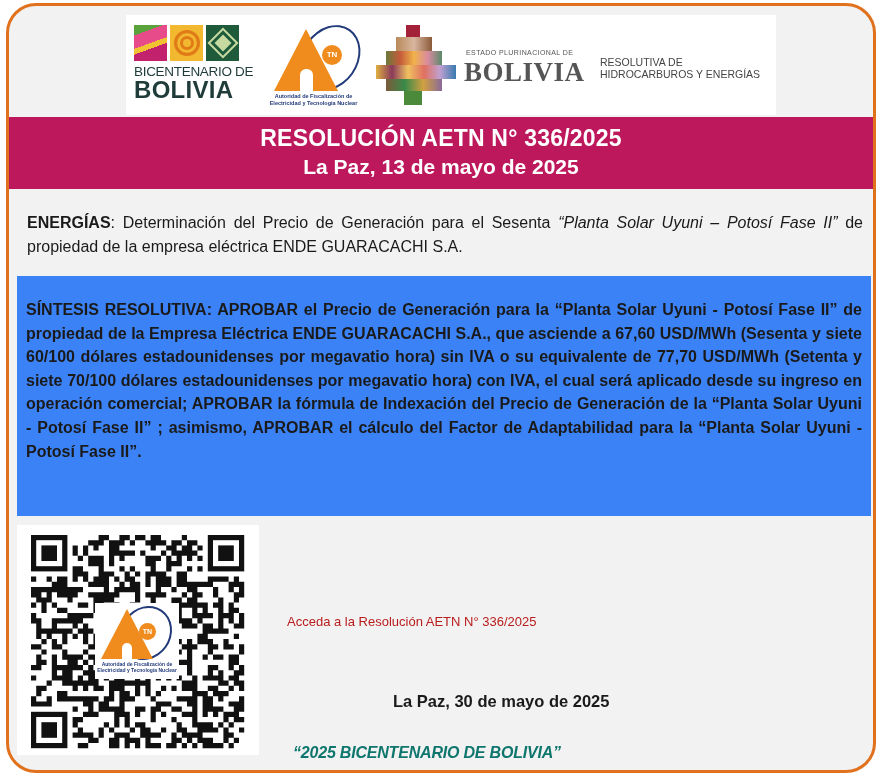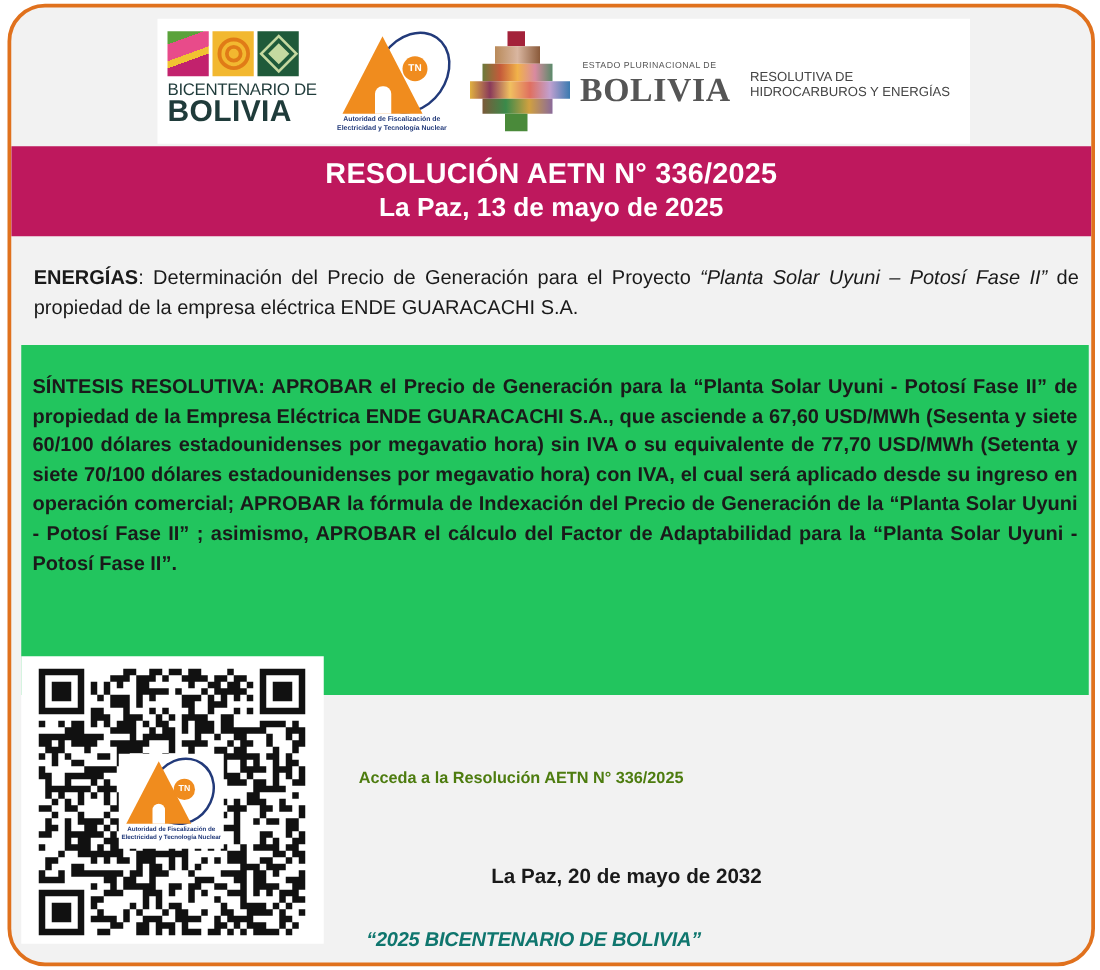--- a/index.html
+++ b/index.html
@@ -59,39 +59,39 @@
     
     .tramite {
       position: absolute; left: 18px; top: 205px; width: 836px;
       font-size: 16px; line-height: 24px; color: #1a1a1a; text-align: justify;
     }
     .tramite b { font-weight: bold; }
     .tramite i { font-style: italic; }
 
     
     .sintesis {
-      position: absolute; left: 8px; top: 270px; width: 854px; height: 280px;
-      background: #22c55e;
+      position: absolute; left: 8px; top: 270px; width: 854px; height: 240px;
+      background: #3b82f6;
     }
     .sintesis p {
       position: absolute; left: 9px; top: 22px; width: 836px;
       font-size: 16px; line-height: 23.6px; font-weight: bold; color: #1a1a1a; text-align: justify;
     }
 
     
     .qr-box {
       position: absolute; left: 8px; top: 519px; width: 242px; height: 230px; background: #ffffff;
     }
     .qr-box svg { position: absolute; left: 0; top: 0; }
     .qr-logo {
       position: absolute; left: 78px; top: 78px; width: 84px; height: 76px; background: #fff;
     }
 
     .qr-caption {
-      position: absolute; left: 278px; top: 606px; font-size: 13px; font-weight: bold; color: #4d7c0f; line-height: 19px;
+      position: absolute; left: 278px; top: 606px; font-size: 13px; font-weight: normal; color: #b91c1c; line-height: 19px;
     }
     .footer-date {
       position: absolute; left: 384px; top: 686px; font-size: 16.5px; font-weight: bold; color: #1a1a1a;
     }
     .motto {
       position: absolute; left: 284px; top: 738px; font-size: 16px; font-weight: bold; font-style: italic; color: #0f766e; letter-spacing: -0.2px;
     }
   </style>
 </head>
 <body>
@@ -141,21 +141,21 @@
       <div>RESOLUTIVA DE</div>
       <div>HIDROCARBUROS Y ENERGÍAS</div>
     </div>
   </div>
 
   <div class="banner">
     <div class="title">RESOLUCIÓN AETN N° 336/2025</div>
     <div class="date">La Paz, 13 de mayo de 2025</div>
   </div>
 
-  <div class="tramite"><b>ENERGÍAS</b><span>: Determinación del Precio de Generación para el Proyecto </span><i>“Planta Solar Uyuni – Potosí Fase II”</i><span> de propiedad de la empresa eléctrica ENDE GUARACACHI S.A.</span></div>
+  <div class="tramite"><b>ENERGÍAS</b><span>: Determinación del Precio de Generación para el Sesenta </span><i>“Planta Solar Uyuni – Potosí Fase II”</i><span> de propiedad de la empresa eléctrica ENDE GUARACACHI S.A.</span></div>
 
   <div class="sintesis">
     <p>SÍNTESIS RESOLUTIVA: APROBAR el Precio de Generación para la “Planta Solar Uyuni - Potosí Fase II” de propiedad de la Empresa Eléctrica ENDE GUARACACHI S.A., que asciende a 67,60 USD/MWh (Sesenta y siete 60/100 dólares estadounidenses por megavatio hora) sin IVA o su equivalente de 77,70 USD/MWh (Setenta y siete 70/100 dólares estadounidenses por megavatio hora) con IVA, el cual será aplicado desde su ingreso en operación comercial; APROBAR la fórmula de Indexación del Precio de Generación de la “Planta Solar Uyuni - Potosí Fase II” ; asimismo, APROBAR el cálculo del Factor de Adaptabilidad para la “Planta Solar Uyuni - Potosí Fase II”.</p>
   </div>
 
   <div class="qr-box">
     <svg id="qr-svg" width="242" height="230" viewBox="0 0 242 230">
         <path d="M81.6 10.0h5.2v5.2h-5.2zM86.8 10.0h5.2v5.2h-5.2zM102.4 10.0h5.2v5.2h-5.2zM107.6 10.0h5.2v5.2h-5.2zM118.0 10.0h5.2v5.2h-5.2zM123.2 10.0h5.2v5.2h-5.2zM133.6 10.0h5.2v5.2h-5.2zM138.8 10.0h5.2v5.2h-5.2zM164.8 10.0h5.2v5.2h-5.2zM71.2 15.2h5.2v5.2h-5.2zM76.4 15.2h5.2v5.2h-5.2zM81.6 15.2h5.2v5.2h-5.2zM92.0 15.2h5.2v5.2h-5.2zM97.2 15.2h5.2v5.2h-5.2zM102.4 15.2h5.2v5.2h-5.2zM112.8 15.2h5.2v5.2h-5.2zM128.4 15.2h5.2v5.2h-5.2zM133.6 15.2h5.2v5.2h-5.2zM138.8 15.2h5.2v5.2h-5.2zM144.0 15.2h5.2v5.2h-5.2zM154.4 15.2h5.2v5.2h-5.2zM159.6 15.2h5.2v5.2h-5.2zM170.0 15.2h5.2v5.2h-5.2zM175.2 15.2h5.2v5.2h-5.2zM55.6 20.4h5.2v5.2h-5.2zM66.0 20.4h5.2v5.2h-5.2zM76.4 20.4h5.2v5.2h-5.2zM92.0 20.4h5.2v5.2h-5.2zM97.2 20.4h5.2v5.2h-5.2zM133.6 20.4h5.2v5.2h-5.2zM149.2 20.4h5.2v5.2h-5.2zM154.4 20.4h5.2v5.2h-5.2zM164.8 20.4h5.2v5.2h-5.2zM170.0 20.4h5.2v5.2h-5.2zM180.4 20.4h5.2v5.2h-5.2zM55.6 25.6h5.2v5.2h-5.2zM66.0 25.6h5.2v5.2h-5.2zM92.0 25.6h5.2v5.2h-5.2zM97.2 25.6h5.2v5.2h-5.2zM102.4 25.6h5.2v5.2h-5.2zM107.6 25.6h5.2v5.2h-5.2zM112.8 25.6h5.2v5.2h-5.2zM123.2 25.6h5.2v5.2h-5.2zM144.0 25.6h5.2v5.2h-5.2zM154.4 25.6h5.2v5.2h-5.2zM159.6 25.6h5.2v5.2h-5.2zM164.8 25.6h5.2v5.2h-5.2zM170.0 25.6h5.2v5.2h-5.2zM175.2 25.6h5.2v5.2h-5.2zM60.8 30.8h5.2v5.2h-5.2zM71.2 30.8h5.2v5.2h-5.2zM76.4 30.8h5.2v5.2h-5.2zM81.6 30.8h5.2v5.2h-5.2zM92.0 30.8h5.2v5.2h-5.2zM102.4 30.8h5.2v5.2h-5.2zM128.4 30.8h5.2v5.2h-5.2zM133.6 30.8h5.2v5.2h-5.2zM138.8 30.8h5.2v5.2h-5.2zM149.2 30.8h5.2v5.2h-5.2zM159.6 30.8h5.2v5.2h-5.2zM170.0 30.8h5.2v5.2h-5.2zM180.4 30.8h5.2v5.2h-5.2zM71.2 36.0h5.2v5.2h-5.2zM76.4 36.0h5.2v5.2h-5.2zM81.6 36.0h5.2v5.2h-5.2zM92.0 36.0h5.2v5.2h-5.2zM128.4 36.0h5.2v5.2h-5.2zM133.6 36.0h5.2v5.2h-5.2zM149.2 36.0h5.2v5.2h-5.2zM154.4 36.0h5.2v5.2h-5.2zM159.6 36.0h5.2v5.2h-5.2zM55.6 41.2h5.2v5.2h-5.2zM60.8 41.2h5.2v5.2h-5.2zM81.6 41.2h5.2v5.2h-5.2zM102.4 41.2h5.2v5.2h-5.2zM112.8 41.2h5.2v5.2h-5.2zM133.6 41.2h5.2v5.2h-5.2zM149.2 41.2h5.2v5.2h-5.2zM170.0 41.2h5.2v5.2h-5.2zM180.4 41.2h5.2v5.2h-5.2zM55.6 46.4h5.2v5.2h-5.2zM60.8 46.4h5.2v5.2h-5.2zM66.0 46.4h5.2v5.2h-5.2zM81.6 46.4h5.2v5.2h-5.2zM86.8 46.4h5.2v5.2h-5.2zM92.0 46.4h5.2v5.2h-5.2zM107.6 46.4h5.2v5.2h-5.2zM118.0 46.4h5.2v5.2h-5.2zM128.4 46.4h5.2v5.2h-5.2zM133.6 46.4h5.2v5.2h-5.2zM138.8 46.4h5.2v5.2h-5.2zM144.0 46.4h5.2v5.2h-5.2zM159.6 46.4h5.2v5.2h-5.2zM164.8 46.4h5.2v5.2h-5.2zM14.0 51.6h5.2v5.2h-5.2zM29.6 51.6h5.2v5.2h-5.2zM40.0 51.6h5.2v5.2h-5.2zM45.2 51.6h5.2v5.2h-5.2zM55.6 51.6h5.2v5.2h-5.2zM66.0 51.6h5.2v5.2h-5.2zM76.4 51.6h5.2v5.2h-5.2zM81.6 51.6h5.2v5.2h-5.2zM86.8 51.6h5.2v5.2h-5.2zM97.2 51.6h5.2v5.2h-5.2zM107.6 51.6h5.2v5.2h-5.2zM112.8 51.6h5.2v5.2h-5.2zM128.4 51.6h5.2v5.2h-5.2zM138.8 51.6h5.2v5.2h-5.2zM144.0 51.6h5.2v5.2h-5.2zM149.2 51.6h5.2v5.2h-5.2zM159.6 51.6h5.2v5.2h-5.2zM164.8 51.6h5.2v5.2h-5.2zM190.8 51.6h5.2v5.2h-5.2zM196.0 51.6h5.2v5.2h-5.2zM201.2 51.6h5.2v5.2h-5.2zM206.4 51.6h5.2v5.2h-5.2zM216.8 51.6h5.2v5.2h-5.2zM34.8 56.8h5.2v5.2h-5.2zM40.0 56.8h5.2v5.2h-5.2zM45.2 56.8h5.2v5.2h-5.2zM71.2 56.8h5.2v5.2h-5.2zM76.4 56.8h5.2v5.2h-5.2zM81.6 56.8h5.2v5.2h-5.2zM86.8 56.8h5.2v5.2h-5.2zM102.4 56.8h5.2v5.2h-5.2zM112.8 56.8h5.2v5.2h-5.2zM118.0 56.8h5.2v5.2h-5.2zM128.4 56.8h5.2v5.2h-5.2zM138.8 56.8h5.2v5.2h-5.2zM144.0 56.8h5.2v5.2h-5.2zM149.2 56.8h5.2v5.2h-5.2zM159.6 56.8h5.2v5.2h-5.2zM164.8 56.8h5.2v5.2h-5.2zM170.0 56.8h5.2v5.2h-5.2zM175.2 56.8h5.2v5.2h-5.2zM180.4 56.8h5.2v5.2h-5.2zM185.6 56.8h5.2v5.2h-5.2zM190.8 56.8h5.2v5.2h-5.2zM211.6 56.8h5.2v5.2h-5.2zM216.8 56.8h5.2v5.2h-5.2zM222.0 56.8h5.2v5.2h-5.2zM14.0 62.0h5.2v5.2h-5.2zM19.2 62.0h5.2v5.2h-5.2zM24.4 62.0h5.2v5.2h-5.2zM29.6 62.0h5.2v5.2h-5.2zM34.8 62.0h5.2v5.2h-5.2zM40.0 62.0h5.2v5.2h-5.2zM45.2 62.0h5.2v5.2h-5.2zM50.4 62.0h5.2v5.2h-5.2zM55.6 62.0h5.2v5.2h-5.2zM60.8 62.0h5.2v5.2h-5.2zM86.8 62.0h5.2v5.2h-5.2zM97.2 62.0h5.2v5.2h-5.2zM102.4 62.0h5.2v5.2h-5.2zM107.6 62.0h5.2v5.2h-5.2zM112.8 62.0h5.2v5.2h-5.2zM118.0 62.0h5.2v5.2h-5.2zM138.8 62.0h5.2v5.2h-5.2zM154.4 62.0h5.2v5.2h-5.2zM170.0 62.0h5.2v5.2h-5.2zM175.2 62.0h5.2v5.2h-5.2zM196.0 62.0h5.2v5.2h-5.2zM211.6 62.0h5.2v5.2h-5.2zM222.0 62.0h5.2v5.2h-5.2zM14.0 67.2h5.2v5.2h-5.2zM19.2 67.2h5.2v5.2h-5.2zM29.6 67.2h5.2v5.2h-5.2zM40.0 67.2h5.2v5.2h-5.2zM45.2 67.2h5.2v5.2h-5.2zM50.4 67.2h5.2v5.2h-5.2zM55.6 67.2h5.2v5.2h-5.2zM71.2 67.2h5.2v5.2h-5.2zM76.4 67.2h5.2v5.2h-5.2zM81.6 67.2h5.2v5.2h-5.2zM86.8 67.2h5.2v5.2h-5.2zM92.0 67.2h5.2v5.2h-5.2zM97.2 67.2h5.2v5.2h-5.2zM118.0 67.2h5.2v5.2h-5.2zM128.4 67.2h5.2v5.2h-5.2zM133.6 67.2h5.2v5.2h-5.2zM138.8 67.2h5.2v5.2h-5.2zM144.0 67.2h5.2v5.2h-5.2zM164.8 67.2h5.2v5.2h-5.2zM175.2 67.2h5.2v5.2h-5.2zM180.4 67.2h5.2v5.2h-5.2zM196.0 67.2h5.2v5.2h-5.2zM216.8 67.2h5.2v5.2h-5.2zM222.0 67.2h5.2v5.2h-5.2zM19.2 72.4h5.2v5.2h-5.2zM24.4 72.4h5.2v5.2h-5.2zM29.6 72.4h5.2v5.2h-5.2zM50.4 72.4h5.2v5.2h-5.2zM76.4 72.4h5.2v5.2h-5.2zM81.6 72.4h5.2v5.2h-5.2zM86.8 72.4h5.2v5.2h-5.2zM92.0 72.4h5.2v5.2h-5.2zM118.0 72.4h5.2v5.2h-5.2zM133.6 72.4h5.2v5.2h-5.2zM154.4 72.4h5.2v5.2h-5.2zM159.6 72.4h5.2v5.2h-5.2zM170.0 72.4h5.2v5.2h-5.2zM175.2 72.4h5.2v5.2h-5.2zM201.2 72.4h5.2v5.2h-5.2zM216.8 72.4h5.2v5.2h-5.2zM14.0 77.6h5.2v5.2h-5.2zM24.4 77.6h5.2v5.2h-5.2zM34.8 77.6h5.2v5.2h-5.2zM60.8 77.6h5.2v5.2h-5.2zM66.0 77.6h5.2v5.2h-5.2zM76.4 77.6h5.2v5.2h-5.2zM81.6 77.6h5.2v5.2h-5.2zM97.2 77.6h5.2v5.2h-5.2zM112.8 77.6h5.2v5.2h-5.2zM133.6 77.6h5.2v5.2h-5.2zM154.4 77.6h5.2v5.2h-5.2zM159.6 77.6h5.2v5.2h-5.2zM164.8 77.6h5.2v5.2h-5.2zM170.0 77.6h5.2v5.2h-5.2zM175.2 77.6h5.2v5.2h-5.2zM180.4 77.6h5.2v5.2h-5.2zM185.6 77.6h5.2v5.2h-5.2zM196.0 77.6h5.2v5.2h-5.2zM201.2 77.6h5.2v5.2h-5.2zM211.6 77.6h5.2v5.2h-5.2zM24.4 82.8h5.2v5.2h-5.2zM40.0 82.8h5.2v5.2h-5.2zM45.2 82.8h5.2v5.2h-5.2zM76.4 82.8h5.2v5.2h-5.2zM92.0 82.8h5.2v5.2h-5.2zM112.8 82.8h5.2v5.2h-5.2zM118.0 82.8h5.2v5.2h-5.2zM123.2 82.8h5.2v5.2h-5.2zM133.6 82.8h5.2v5.2h-5.2zM138.8 82.8h5.2v5.2h-5.2zM154.4 82.8h5.2v5.2h-5.2zM159.6 82.8h5.2v5.2h-5.2zM175.2 82.8h5.2v5.2h-5.2zM185.6 82.8h5.2v5.2h-5.2zM201.2 82.8h5.2v5.2h-5.2zM211.6 82.8h5.2v5.2h-5.2zM216.8 82.8h5.2v5.2h-5.2zM14.0 88.0h5.2v5.2h-5.2zM50.4 88.0h5.2v5.2h-5.2zM55.6 88.0h5.2v5.2h-5.2zM60.8 88.0h5.2v5.2h-5.2zM66.0 88.0h5.2v5.2h-5.2zM71.2 88.0h5.2v5.2h-5.2zM81.6 88.0h5.2v5.2h-5.2zM107.6 88.0h5.2v5.2h-5.2zM123.2 88.0h5.2v5.2h-5.2zM128.4 88.0h5.2v5.2h-5.2zM159.6 88.0h5.2v5.2h-5.2zM175.2 88.0h5.2v5.2h-5.2zM180.4 88.0h5.2v5.2h-5.2zM185.6 88.0h5.2v5.2h-5.2zM190.8 88.0h5.2v5.2h-5.2zM201.2 88.0h5.2v5.2h-5.2zM206.4 88.0h5.2v5.2h-5.2zM211.6 88.0h5.2v5.2h-5.2zM222.0 88.0h5.2v5.2h-5.2zM14.0 93.2h5.2v5.2h-5.2zM19.2 93.2h5.2v5.2h-5.2zM34.8 93.2h5.2v5.2h-5.2zM40.0 93.2h5.2v5.2h-5.2zM45.2 93.2h5.2v5.2h-5.2zM50.4 93.2h5.2v5.2h-5.2zM55.6 93.2h5.2v5.2h-5.2zM60.8 93.2h5.2v5.2h-5.2zM92.0 93.2h5.2v5.2h-5.2zM97.2 93.2h5.2v5.2h-5.2zM102.4 93.2h5.2v5.2h-5.2zM107.6 93.2h5.2v5.2h-5.2zM112.8 93.2h5.2v5.2h-5.2zM118.0 93.2h5.2v5.2h-5.2zM133.6 93.2h5.2v5.2h-5.2zM144.0 93.2h5.2v5.2h-5.2zM149.2 93.2h5.2v5.2h-5.2zM159.6 93.2h5.2v5.2h-5.2zM164.8 93.2h5.2v5.2h-5.2zM170.0 93.2h5.2v5.2h-5.2zM180.4 93.2h5.2v5.2h-5.2zM201.2 93.2h5.2v5.2h-5.2zM211.6 93.2h5.2v5.2h-5.2zM222.0 93.2h5.2v5.2h-5.2zM19.2 98.4h5.2v5.2h-5.2zM34.8 98.4h5.2v5.2h-5.2zM55.6 98.4h5.2v5.2h-5.2zM66.0 98.4h5.2v5.2h-5.2zM81.6 98.4h5.2v5.2h-5.2zM86.8 98.4h5.2v5.2h-5.2zM92.0 98.4h5.2v5.2h-5.2zM112.8 98.4h5.2v5.2h-5.2zM118.0 98.4h5.2v5.2h-5.2zM128.4 98.4h5.2v5.2h-5.2zM138.8 98.4h5.2v5.2h-5.2zM154.4 98.4h5.2v5.2h-5.2zM164.8 98.4h5.2v5.2h-5.2zM170.0 98.4h5.2v5.2h-5.2zM175.2 98.4h5.2v5.2h-5.2zM185.6 98.4h5.2v5.2h-5.2zM190.8 98.4h5.2v5.2h-5.2zM201.2 98.4h5.2v5.2h-5.2zM216.8 98.4h5.2v5.2h-5.2zM222.0 98.4h5.2v5.2h-5.2zM19.2 103.6h5.2v5.2h-5.2zM24.4 103.6h5.2v5.2h-5.2zM29.6 103.6h5.2v5.2h-5.2zM34.8 103.6h5.2v5.2h-5.2zM40.0 103.6h5.2v5.2h-5.2zM45.2 103.6h5.2v5.2h-5.2zM50.4 103.6h5.2v5.2h-5.2zM60.8 103.6h5.2v5.2h-5.2zM66.0 103.6h5.2v5.2h-5.2zM71.2 103.6h5.2v5.2h-5.2zM92.0 103.6h5.2v5.2h-5.2zM102.4 103.6h5.2v5.2h-5.2zM107.6 103.6h5.2v5.2h-5.2zM112.8 103.6h5.2v5.2h-5.2zM118.0 103.6h5.2v5.2h-5.2zM123.2 103.6h5.2v5.2h-5.2zM133.6 103.6h5.2v5.2h-5.2zM138.8 103.6h5.2v5.2h-5.2zM144.0 103.6h5.2v5.2h-5.2zM154.4 103.6h5.2v5.2h-5.2zM185.6 103.6h5.2v5.2h-5.2zM190.8 103.6h5.2v5.2h-5.2zM196.0 103.6h5.2v5.2h-5.2zM201.2 103.6h5.2v5.2h-5.2zM206.4 103.6h5.2v5.2h-5.2zM19.2 108.8h5.2v5.2h-5.2zM29.6 108.8h5.2v5.2h-5.2zM45.2 108.8h5.2v5.2h-5.2zM55.6 108.8h5.2v5.2h-5.2zM66.0 108.8h5.2v5.2h-5.2zM76.4 108.8h5.2v5.2h-5.2zM86.8 108.8h5.2v5.2h-5.2zM92.0 108.8h5.2v5.2h-5.2zM112.8 108.8h5.2v5.2h-5.2zM118.0 108.8h5.2v5.2h-5.2zM133.6 108.8h5.2v5.2h-5.2zM149.2 108.8h5.2v5.2h-5.2zM154.4 108.8h5.2v5.2h-5.2zM180.4 108.8h5.2v5.2h-5.2zM185.6 108.8h5.2v5.2h-5.2zM216.8 108.8h5.2v5.2h-5.2zM24.4 114.0h5.2v5.2h-5.2zM34.8 114.0h5.2v5.2h-5.2zM45.2 114.0h5.2v5.2h-5.2zM66.0 114.0h5.2v5.2h-5.2zM76.4 114.0h5.2v5.2h-5.2zM92.0 114.0h5.2v5.2h-5.2zM107.6 114.0h5.2v5.2h-5.2zM112.8 114.0h5.2v5.2h-5.2zM118.0 114.0h5.2v5.2h-5.2zM138.8 114.0h5.2v5.2h-5.2zM144.0 114.0h5.2v5.2h-5.2zM149.2 114.0h5.2v5.2h-5.2zM159.6 114.0h5.2v5.2h-5.2zM170.0 114.0h5.2v5.2h-5.2zM180.4 114.0h5.2v5.2h-5.2zM185.6 114.0h5.2v5.2h-5.2zM190.8 114.0h5.2v5.2h-5.2zM206.4 114.0h5.2v5.2h-5.2zM14.0 119.2h5.2v5.2h-5.2zM19.2 119.2h5.2v5.2h-5.2zM34.8 119.2h5.2v5.2h-5.2zM40.0 119.2h5.2v5.2h-5.2zM71.2 119.2h5.2v5.2h-5.2zM76.4 119.2h5.2v5.2h-5.2zM81.6 119.2h5.2v5.2h-5.2zM92.0 119.2h5.2v5.2h-5.2zM97.2 119.2h5.2v5.2h-5.2zM102.4 119.2h5.2v5.2h-5.2zM107.6 119.2h5.2v5.2h-5.2zM112.8 119.2h5.2v5.2h-5.2zM118.0 119.2h5.2v5.2h-5.2zM123.2 119.2h5.2v5.2h-5.2zM138.8 119.2h5.2v5.2h-5.2zM149.2 119.2h5.2v5.2h-5.2zM154.4 119.2h5.2v5.2h-5.2zM164.8 119.2h5.2v5.2h-5.2zM170.0 119.2h5.2v5.2h-5.2zM175.2 119.2h5.2v5.2h-5.2zM190.8 119.2h5.2v5.2h-5.2zM196.0 119.2h5.2v5.2h-5.2zM206.4 119.2h5.2v5.2h-5.2zM211.6 119.2h5.2v5.2h-5.2zM222.0 119.2h5.2v5.2h-5.2zM24.4 124.4h5.2v5.2h-5.2zM45.2 124.4h5.2v5.2h-5.2zM66.0 124.4h5.2v5.2h-5.2zM81.6 124.4h5.2v5.2h-5.2zM97.2 124.4h5.2v5.2h-5.2zM107.6 124.4h5.2v5.2h-5.2zM112.8 124.4h5.2v5.2h-5.2zM118.0 124.4h5.2v5.2h-5.2zM123.2 124.4h5.2v5.2h-5.2zM128.4 124.4h5.2v5.2h-5.2zM138.8 124.4h5.2v5.2h-5.2zM144.0 124.4h5.2v5.2h-5.2zM154.4 124.4h5.2v5.2h-5.2zM159.6 124.4h5.2v5.2h-5.2zM170.0 124.4h5.2v5.2h-5.2zM190.8 124.4h5.2v5.2h-5.2zM222.0 124.4h5.2v5.2h-5.2zM19.2 129.6h5.2v5.2h-5.2zM34.8 129.6h5.2v5.2h-5.2zM45.2 129.6h5.2v5.2h-5.2zM50.4 129.6h5.2v5.2h-5.2zM55.6 129.6h5.2v5.2h-5.2zM60.8 129.6h5.2v5.2h-5.2zM71.2 129.6h5.2v5.2h-5.2zM76.4 129.6h5.2v5.2h-5.2zM81.6 129.6h5.2v5.2h-5.2zM86.8 129.6h5.2v5.2h-5.2zM92.0 129.6h5.2v5.2h-5.2zM97.2 129.6h5.2v5.2h-5.2zM102.4 129.6h5.2v5.2h-5.2zM112.8 129.6h5.2v5.2h-5.2zM118.0 129.6h5.2v5.2h-5.2zM123.2 129.6h5.2v5.2h-5.2zM144.0 129.6h5.2v5.2h-5.2zM170.0 129.6h5.2v5.2h-5.2zM185.6 129.6h5.2v5.2h-5.2zM196.0 129.6h5.2v5.2h-5.2zM201.2 129.6h5.2v5.2h-5.2zM211.6 129.6h5.2v5.2h-5.2zM216.8 129.6h5.2v5.2h-5.2zM19.2 134.8h5.2v5.2h-5.2zM24.4 134.8h5.2v5.2h-5.2zM34.8 134.8h5.2v5.2h-5.2zM50.4 134.8h5.2v5.2h-5.2zM55.6 134.8h5.2v5.2h-5.2zM66.0 134.8h5.2v5.2h-5.2zM76.4 134.8h5.2v5.2h-5.2zM81.6 134.8h5.2v5.2h-5.2zM86.8 134.8h5.2v5.2h-5.2zM102.4 134.8h5.2v5.2h-5.2zM112.8 134.8h5.2v5.2h-5.2zM118.0 134.8h5.2v5.2h-5.2zM123.2 134.8h5.2v5.2h-5.2zM138.8 134.8h5.2v5.2h-5.2zM144.0 134.8h5.2v5.2h-5.2zM149.2 134.8h5.2v5.2h-5.2zM154.4 134.8h5.2v5.2h-5.2zM159.6 134.8h5.2v5.2h-5.2zM164.8 134.8h5.2v5.2h-5.2zM170.0 134.8h5.2v5.2h-5.2zM211.6 134.8h5.2v5.2h-5.2zM216.8 134.8h5.2v5.2h-5.2zM14.0 140.0h5.2v5.2h-5.2zM19.2 140.0h5.2v5.2h-5.2zM34.8 140.0h5.2v5.2h-5.2zM40.0 140.0h5.2v5.2h-5.2zM45.2 140.0h5.2v5.2h-5.2zM50.4 140.0h5.2v5.2h-5.2zM55.6 140.0h5.2v5.2h-5.2zM60.8 140.0h5.2v5.2h-5.2zM71.2 140.0h5.2v5.2h-5.2zM81.6 140.0h5.2v5.2h-5.2zM97.2 140.0h5.2v5.2h-5.2zM102.4 140.0h5.2v5.2h-5.2zM107.6 140.0h5.2v5.2h-5.2zM112.8 140.0h5.2v5.2h-5.2zM128.4 140.0h5.2v5.2h-5.2zM133.6 140.0h5.2v5.2h-5.2zM138.8 140.0h5.2v5.2h-5.2zM170.0 140.0h5.2v5.2h-5.2zM190.8 140.0h5.2v5.2h-5.2zM196.0 140.0h5.2v5.2h-5.2zM211.6 140.0h5.2v5.2h-5.2zM222.0 140.0h5.2v5.2h-5.2zM34.8 145.2h5.2v5.2h-5.2zM45.2 145.2h5.2v5.2h-5.2zM50.4 145.2h5.2v5.2h-5.2zM66.0 145.2h5.2v5.2h-5.2zM71.2 145.2h5.2v5.2h-5.2zM76.4 145.2h5.2v5.2h-5.2zM81.6 145.2h5.2v5.2h-5.2zM86.8 145.2h5.2v5.2h-5.2zM92.0 145.2h5.2v5.2h-5.2zM118.0 145.2h5.2v5.2h-5.2zM123.2 145.2h5.2v5.2h-5.2zM128.4 145.2h5.2v5.2h-5.2zM133.6 145.2h5.2v5.2h-5.2zM138.8 145.2h5.2v5.2h-5.2zM144.0 145.2h5.2v5.2h-5.2zM149.2 145.2h5.2v5.2h-5.2zM170.0 145.2h5.2v5.2h-5.2zM190.8 145.2h5.2v5.2h-5.2zM201.2 145.2h5.2v5.2h-5.2zM216.8 145.2h5.2v5.2h-5.2zM222.0 145.2h5.2v5.2h-5.2zM14.0 150.4h5.2v5.2h-5.2zM34.8 150.4h5.2v5.2h-5.2zM40.0 150.4h5.2v5.2h-5.2zM45.2 150.4h5.2v5.2h-5.2zM50.4 150.4h5.2v5.2h-5.2zM60.8 150.4h5.2v5.2h-5.2zM71.2 150.4h5.2v5.2h-5.2zM76.4 150.4h5.2v5.2h-5.2zM86.8 150.4h5.2v5.2h-5.2zM97.2 150.4h5.2v5.2h-5.2zM102.4 150.4h5.2v5.2h-5.2zM118.0 150.4h5.2v5.2h-5.2zM128.4 150.4h5.2v5.2h-5.2zM138.8 150.4h5.2v5.2h-5.2zM149.2 150.4h5.2v5.2h-5.2zM159.6 150.4h5.2v5.2h-5.2zM175.2 150.4h5.2v5.2h-5.2zM185.6 150.4h5.2v5.2h-5.2zM190.8 150.4h5.2v5.2h-5.2zM196.0 150.4h5.2v5.2h-5.2zM201.2 150.4h5.2v5.2h-5.2zM211.6 150.4h5.2v5.2h-5.2zM216.8 150.4h5.2v5.2h-5.2zM29.6 155.6h5.2v5.2h-5.2zM45.2 155.6h5.2v5.2h-5.2zM50.4 155.6h5.2v5.2h-5.2zM55.6 155.6h5.2v5.2h-5.2zM60.8 155.6h5.2v5.2h-5.2zM66.0 155.6h5.2v5.2h-5.2zM71.2 155.6h5.2v5.2h-5.2zM76.4 155.6h5.2v5.2h-5.2zM92.0 155.6h5.2v5.2h-5.2zM97.2 155.6h5.2v5.2h-5.2zM102.4 155.6h5.2v5.2h-5.2zM107.6 155.6h5.2v5.2h-5.2zM112.8 155.6h5.2v5.2h-5.2zM118.0 155.6h5.2v5.2h-5.2zM123.2 155.6h5.2v5.2h-5.2zM128.4 155.6h5.2v5.2h-5.2zM164.8 155.6h5.2v5.2h-5.2zM170.0 155.6h5.2v5.2h-5.2zM175.2 155.6h5.2v5.2h-5.2zM201.2 155.6h5.2v5.2h-5.2zM206.4 155.6h5.2v5.2h-5.2zM216.8 155.6h5.2v5.2h-5.2zM222.0 155.6h5.2v5.2h-5.2zM19.2 160.8h5.2v5.2h-5.2zM24.4 160.8h5.2v5.2h-5.2zM55.6 160.8h5.2v5.2h-5.2zM66.0 160.8h5.2v5.2h-5.2zM76.4 160.8h5.2v5.2h-5.2zM81.6 160.8h5.2v5.2h-5.2zM92.0 160.8h5.2v5.2h-5.2zM97.2 160.8h5.2v5.2h-5.2zM102.4 160.8h5.2v5.2h-5.2zM118.0 160.8h5.2v5.2h-5.2zM128.4 160.8h5.2v5.2h-5.2zM144.0 160.8h5.2v5.2h-5.2zM154.4 160.8h5.2v5.2h-5.2zM164.8 160.8h5.2v5.2h-5.2zM170.0 160.8h5.2v5.2h-5.2zM175.2 160.8h5.2v5.2h-5.2zM190.8 160.8h5.2v5.2h-5.2zM196.0 160.8h5.2v5.2h-5.2zM211.6 160.8h5.2v5.2h-5.2zM222.0 160.8h5.2v5.2h-5.2zM19.2 166.0h5.2v5.2h-5.2zM40.0 166.0h5.2v5.2h-5.2zM45.2 166.0h5.2v5.2h-5.2zM92.0 166.0h5.2v5.2h-5.2zM102.4 166.0h5.2v5.2h-5.2zM107.6 166.0h5.2v5.2h-5.2zM118.0 166.0h5.2v5.2h-5.2zM128.4 166.0h5.2v5.2h-5.2zM138.8 166.0h5.2v5.2h-5.2zM175.2 166.0h5.2v5.2h-5.2zM180.4 166.0h5.2v5.2h-5.2zM185.6 166.0h5.2v5.2h-5.2zM196.0 166.0h5.2v5.2h-5.2zM201.2 166.0h5.2v5.2h-5.2zM206.4 166.0h5.2v5.2h-5.2zM14.0 171.2h5.2v5.2h-5.2zM29.6 171.2h5.2v5.2h-5.2zM40.0 171.2h5.2v5.2h-5.2zM45.2 171.2h5.2v5.2h-5.2zM50.4 171.2h5.2v5.2h-5.2zM55.6 171.2h5.2v5.2h-5.2zM60.8 171.2h5.2v5.2h-5.2zM66.0 171.2h5.2v5.2h-5.2zM71.2 171.2h5.2v5.2h-5.2zM76.4 171.2h5.2v5.2h-5.2zM86.8 171.2h5.2v5.2h-5.2zM92.0 171.2h5.2v5.2h-5.2zM102.4 171.2h5.2v5.2h-5.2zM107.6 171.2h5.2v5.2h-5.2zM112.8 171.2h5.2v5.2h-5.2zM133.6 171.2h5.2v5.2h-5.2zM159.6 171.2h5.2v5.2h-5.2zM164.8 171.2h5.2v5.2h-5.2zM170.0 171.2h5.2v5.2h-5.2zM175.2 171.2h5.2v5.2h-5.2zM185.6 171.2h5.2v5.2h-5.2zM190.8 171.2h5.2v5.2h-5.2zM201.2 171.2h5.2v5.2h-5.2zM222.0 171.2h5.2v5.2h-5.2zM14.0 176.4h5.2v5.2h-5.2zM19.2 176.4h5.2v5.2h-5.2zM24.4 176.4h5.2v5.2h-5.2zM29.6 176.4h5.2v5.2h-5.2zM66.0 176.4h5.2v5.2h-5.2zM71.2 176.4h5.2v5.2h-5.2zM81.6 176.4h5.2v5.2h-5.2zM86.8 176.4h5.2v5.2h-5.2zM102.4 176.4h5.2v5.2h-5.2zM138.8 176.4h5.2v5.2h-5.2zM144.0 176.4h5.2v5.2h-5.2zM149.2 176.4h5.2v5.2h-5.2zM170.0 176.4h5.2v5.2h-5.2zM175.2 176.4h5.2v5.2h-5.2zM185.6 176.4h5.2v5.2h-5.2zM190.8 176.4h5.2v5.2h-5.2zM211.6 176.4h5.2v5.2h-5.2zM216.8 176.4h5.2v5.2h-5.2zM222.0 176.4h5.2v5.2h-5.2zM55.6 181.6h5.2v5.2h-5.2zM71.2 181.6h5.2v5.2h-5.2zM81.6 181.6h5.2v5.2h-5.2zM86.8 181.6h5.2v5.2h-5.2zM92.0 181.6h5.2v5.2h-5.2zM97.2 181.6h5.2v5.2h-5.2zM102.4 181.6h5.2v5.2h-5.2zM118.0 181.6h5.2v5.2h-5.2zM123.2 181.6h5.2v5.2h-5.2zM133.6 181.6h5.2v5.2h-5.2zM138.8 181.6h5.2v5.2h-5.2zM154.4 181.6h5.2v5.2h-5.2zM159.6 181.6h5.2v5.2h-5.2zM175.2 181.6h5.2v5.2h-5.2zM185.6 181.6h5.2v5.2h-5.2zM190.8 181.6h5.2v5.2h-5.2zM196.0 181.6h5.2v5.2h-5.2zM201.2 181.6h5.2v5.2h-5.2zM216.8 181.6h5.2v5.2h-5.2zM222.0 181.6h5.2v5.2h-5.2zM66.0 186.8h5.2v5.2h-5.2zM71.2 186.8h5.2v5.2h-5.2zM76.4 186.8h5.2v5.2h-5.2zM97.2 186.8h5.2v5.2h-5.2zM102.4 186.8h5.2v5.2h-5.2zM107.6 186.8h5.2v5.2h-5.2zM118.0 186.8h5.2v5.2h-5.2zM133.6 186.8h5.2v5.2h-5.2zM144.0 186.8h5.2v5.2h-5.2zM164.8 186.8h5.2v5.2h-5.2zM170.0 186.8h5.2v5.2h-5.2zM175.2 186.8h5.2v5.2h-5.2zM185.6 186.8h5.2v5.2h-5.2zM196.0 186.8h5.2v5.2h-5.2zM206.4 186.8h5.2v5.2h-5.2zM211.6 186.8h5.2v5.2h-5.2zM216.8 186.8h5.2v5.2h-5.2zM55.6 192.0h5.2v5.2h-5.2zM60.8 192.0h5.2v5.2h-5.2zM97.2 192.0h5.2v5.2h-5.2zM107.6 192.0h5.2v5.2h-5.2zM133.6 192.0h5.2v5.2h-5.2zM154.4 192.0h5.2v5.2h-5.2zM175.2 192.0h5.2v5.2h-5.2zM206.4 192.0h5.2v5.2h-5.2zM216.8 192.0h5.2v5.2h-5.2zM222.0 192.0h5.2v5.2h-5.2zM55.6 197.2h5.2v5.2h-5.2zM86.8 197.2h5.2v5.2h-5.2zM97.2 197.2h5.2v5.2h-5.2zM107.6 197.2h5.2v5.2h-5.2zM118.0 197.2h5.2v5.2h-5.2zM123.2 197.2h5.2v5.2h-5.2zM159.6 197.2h5.2v5.2h-5.2zM175.2 197.2h5.2v5.2h-5.2zM180.4 197.2h5.2v5.2h-5.2zM185.6 197.2h5.2v5.2h-5.2zM190.8 197.2h5.2v5.2h-5.2zM201.2 197.2h5.2v5.2h-5.2zM211.6 197.2h5.2v5.2h-5.2zM60.8 202.4h5.2v5.2h-5.2zM81.6 202.4h5.2v5.2h-5.2zM92.0 202.4h5.2v5.2h-5.2zM112.8 202.4h5.2v5.2h-5.2zM123.2 202.4h5.2v5.2h-5.2zM128.4 202.4h5.2v5.2h-5.2zM144.0 202.4h5.2v5.2h-5.2zM159.6 202.4h5.2v5.2h-5.2zM164.8 202.4h5.2v5.2h-5.2zM180.4 202.4h5.2v5.2h-5.2zM185.6 202.4h5.2v5.2h-5.2zM190.8 202.4h5.2v5.2h-5.2zM196.0 202.4h5.2v5.2h-5.2zM206.4 202.4h5.2v5.2h-5.2zM222.0 202.4h5.2v5.2h-5.2zM55.6 207.6h5.2v5.2h-5.2zM60.8 207.6h5.2v5.2h-5.2zM66.0 207.6h5.2v5.2h-5.2zM71.2 207.6h5.2v5.2h-5.2zM81.6 207.6h5.2v5.2h-5.2zM97.2 207.6h5.2v5.2h-5.2zM102.4 207.6h5.2v5.2h-5.2zM107.6 207.6h5.2v5.2h-5.2zM123.2 207.6h5.2v5.2h-5.2zM128.4 207.6h5.2v5.2h-5.2zM133.6 207.6h5.2v5.2h-5.2zM138.8 207.6h5.2v5.2h-5.2zM154.4 207.6h5.2v5.2h-5.2zM164.8 207.6h5.2v5.2h-5.2zM170.0 207.6h5.2v5.2h-5.2zM175.2 207.6h5.2v5.2h-5.2zM180.4 207.6h5.2v5.2h-5.2zM206.4 207.6h5.2v5.2h-5.2zM211.6 207.6h5.2v5.2h-5.2zM71.2 212.8h5.2v5.2h-5.2zM76.4 212.8h5.2v5.2h-5.2zM92.0 212.8h5.2v5.2h-5.2zM97.2 212.8h5.2v5.2h-5.2zM107.6 212.8h5.2v5.2h-5.2zM112.8 212.8h5.2v5.2h-5.2zM118.0 212.8h5.2v5.2h-5.2zM128.4 212.8h5.2v5.2h-5.2zM154.4 212.8h5.2v5.2h-5.2zM159.6 212.8h5.2v5.2h-5.2zM170.0 212.8h5.2v5.2h-5.2zM180.4 212.8h5.2v5.2h-5.2zM185.6 212.8h5.2v5.2h-5.2zM190.8 212.8h5.2v5.2h-5.2zM206.4 212.8h5.2v5.2h-5.2zM216.8 212.8h5.2v5.2h-5.2zM60.8 218.0h5.2v5.2h-5.2zM66.0 218.0h5.2v5.2h-5.2zM92.0 218.0h5.2v5.2h-5.2zM97.2 218.0h5.2v5.2h-5.2zM107.6 218.0h5.2v5.2h-5.2zM118.0 218.0h5.2v5.2h-5.2zM128.4 218.0h5.2v5.2h-5.2zM133.6 218.0h5.2v5.2h-5.2zM138.8 218.0h5.2v5.2h-5.2zM149.2 218.0h5.2v5.2h-5.2zM154.4 218.0h5.2v5.2h-5.2zM164.8 218.0h5.2v5.2h-5.2zM175.2 218.0h5.2v5.2h-5.2zM185.6 218.0h5.2v5.2h-5.2zM190.8 218.0h5.2v5.2h-5.2zM196.0 218.0h5.2v5.2h-5.2zM201.2 218.0h5.2v5.2h-5.2zM211.6 218.0h5.2v5.2h-5.2z" fill="#111"></path>
         <rect x="16.6" y="12.6" width="31.200000000000003" height="31.200000000000003" fill="none" stroke="#111" stroke-width="5.2"></rect>
         <rect x="24.4" y="20.4" width="15.600000000000001" height="15.600000000000001" fill="#111"></rect>
@@ -173,15 +173,15 @@
         <div>Autoridad de Fiscalización de</div>
         <div>Electricidad y Tecnología Nuclear</div>
       </div>
     </div>
   </div>
 
   <div class="qr-caption">
     <div>Acceda a la Resolución AETN N° 336/2025</div>
   </div>
 
-  <div class="footer-date">La Paz, 20 de mayo de 2032</div>
+  <div class="footer-date">La Paz, 30 de mayo de 2025</div>
   <div class="motto">“2025 BICENTENARIO DE BOLIVIA”</div>
 </div>
 
 </body></html>

